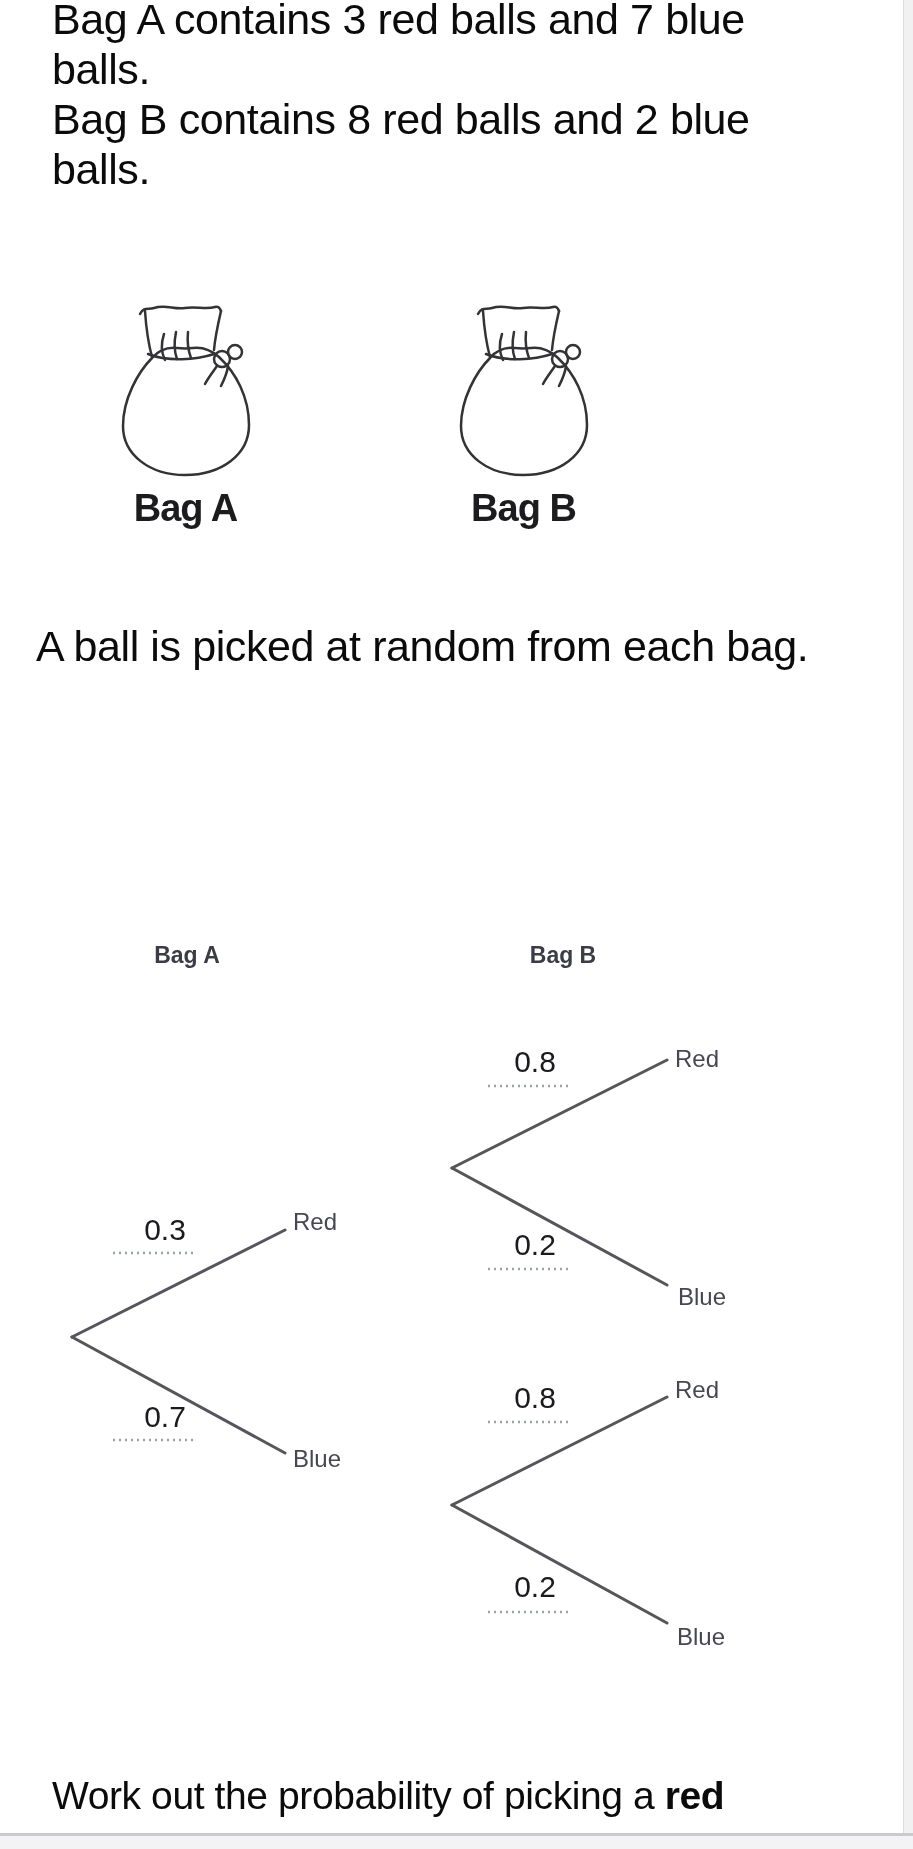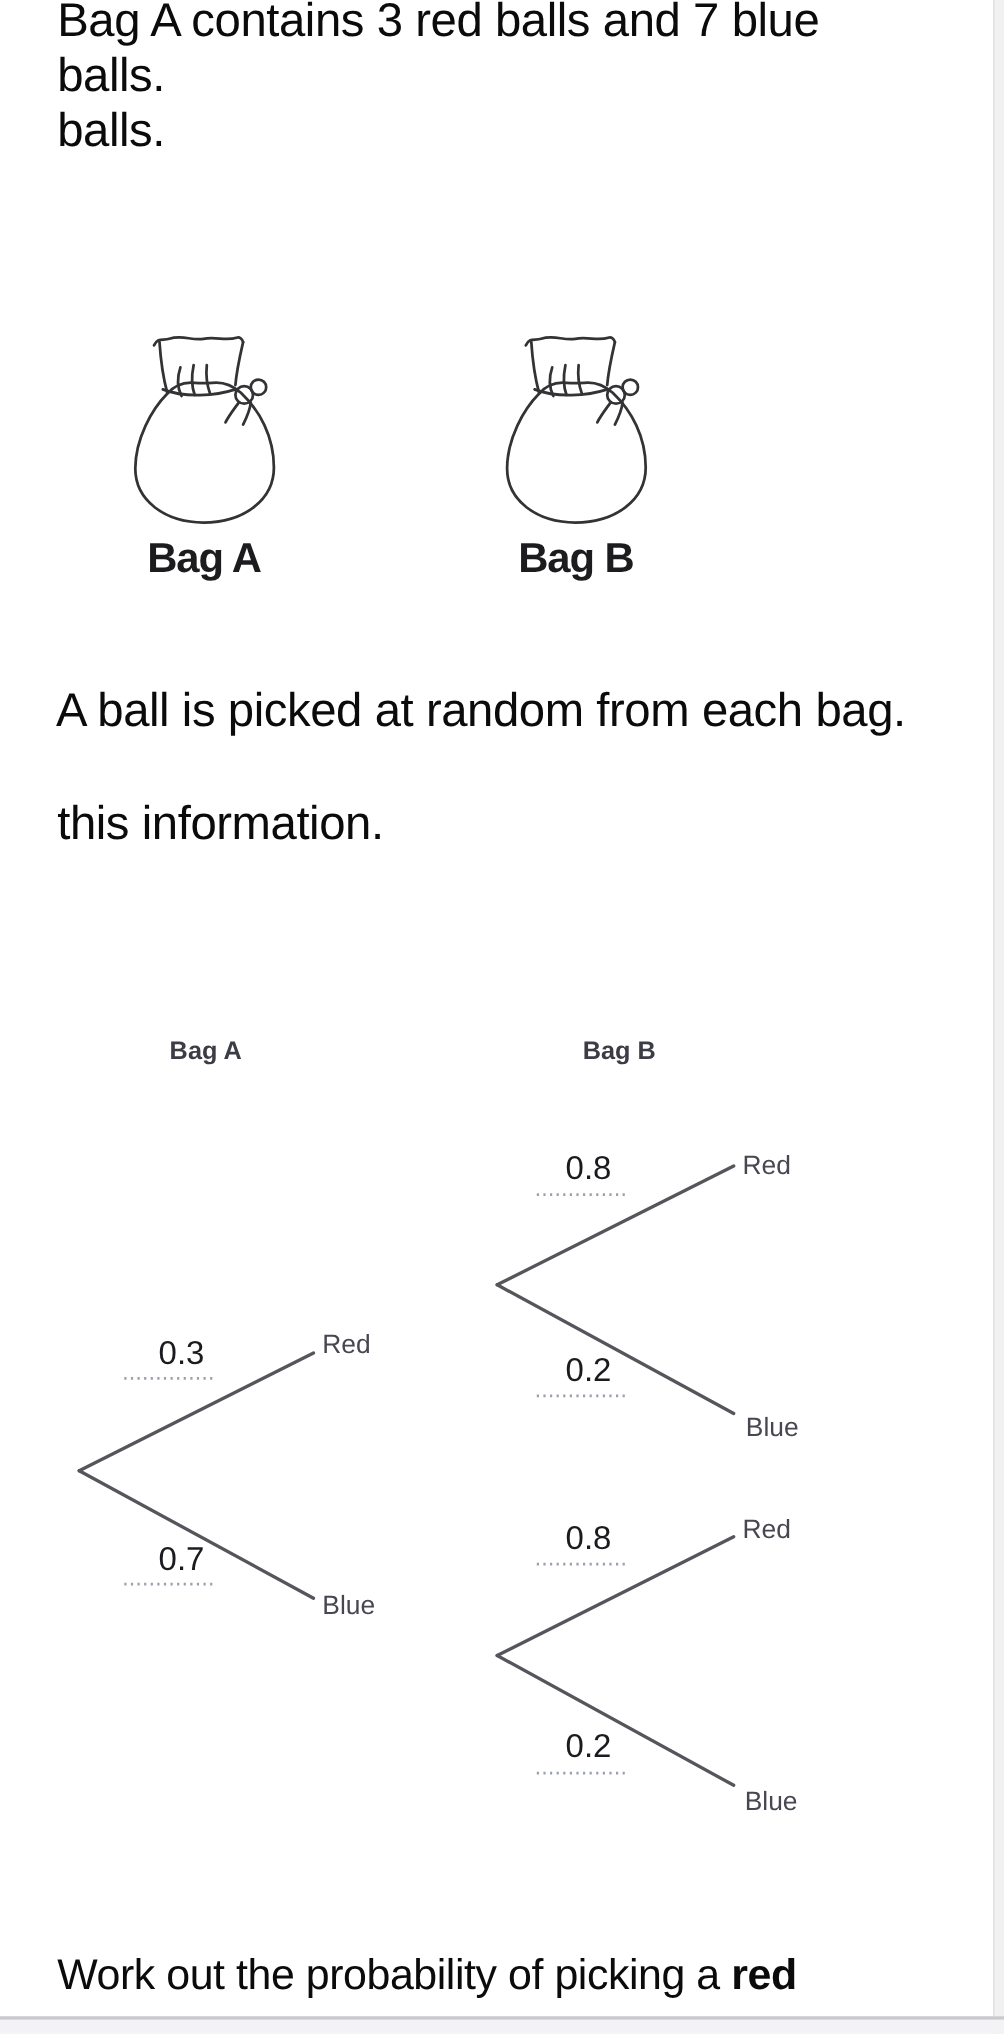--- a/index.html
+++ b/index.html
@@ -37,20 +37,21 @@
     left:0;top:1833px;width:913px;height:16px;
     background:#f3f3f5;border-top:3px solid #cacace;box-sizing:border-box;
   }
 </style>
 </head>
 <body>
 
 <div class="abs" style="left:52px;top:-6px;">
   <div class="para-line">Bag A contains 3 red balls and 7 blue</div>
   <div class="para-line">balls.</div>
+  <div class="para-line">Bag B contains 8 red balls and 2 blue</div>
   <div class="para-line">balls.</div>
 </div>
 
 <svg class="abs" style="left:108px;top:296px;" width="155" height="186" viewBox="0 0 155 186">
   <path class="sketch" d="M44,62 C30,76 15,103 15,130 C15,159 42,179 77,179 C113,179 141,159 141,129 C141,101 128,77 111,61 C103,54 94,51 85,52 C80,52.5 74,52.5 69,52 C59,51 50,55 44,62 Z"></path>
   <path class="sketch" d="M44,61 C40,46 38,30 37,15"></path>
   <path class="sketch" d="M32,18 C36,10 40,14 46,12 C58,8 66,14 77,12 C88,10 98,14 107,11 C110,10 112,12 113,15"></path>
   <path class="sketch" d="M113,15 C110,28 107,42 106,54"></path>
   <path class="sketch" d="M56,38 C53,47 53,56 57,64"></path>
   <path class="sketch" d="M68,36 C66,46 66,55 69,63"></path>
@@ -73,24 +74,23 @@
   <path class="sketch" d="M40,58 C60,66 88,64 106,58"></path>
   <circle class="sketch" cx="114" cy="63" r="8"></circle>
   <circle class="sketch" cx="127" cy="56" r="7"></circle>
   <path class="sketch" d="M109,70 C104,77 100,82 97,88"></path>
   <path class="sketch" d="M120,70 C119,78 116,84 113,90"></path>
 </svg>
 
 <div class="abs bag-label" style="left:108px;top:486px;">Bag A</div>
 <div class="abs bag-label" style="left:446px;top:486px;">Bag B</div>
 
-<div class="abs para-line" style="left:51px;top:621px;">A ball is picked at random from each bag.</div>
+<div class="abs para-line" style="left:36px;top:621px;">A ball is picked at random from each bag.</div>
 
 <div class="abs" style="left:52px;top:724px;">
-  <div class="para-line">this information.</div>
 </div>
 
 <svg class="abs" style="left:0;top:930px;" width="913" height="730" viewBox="0 930 913 730">
 
   <text class="tree-header" x="187" y="963" text-anchor="middle">Bag A</text>
   <text class="tree-header" x="563" y="963" text-anchor="middle">Bag B</text>
 
   <line class="tree-branch" x1="72" y1="1337" x2="285" y2="1230"></line>
   <line class="tree-branch" x1="72" y1="1337" x2="285" y2="1453"></line>
   <text class="tree-prob" x="165" y="1240" text-anchor="middle">0.3</text>

